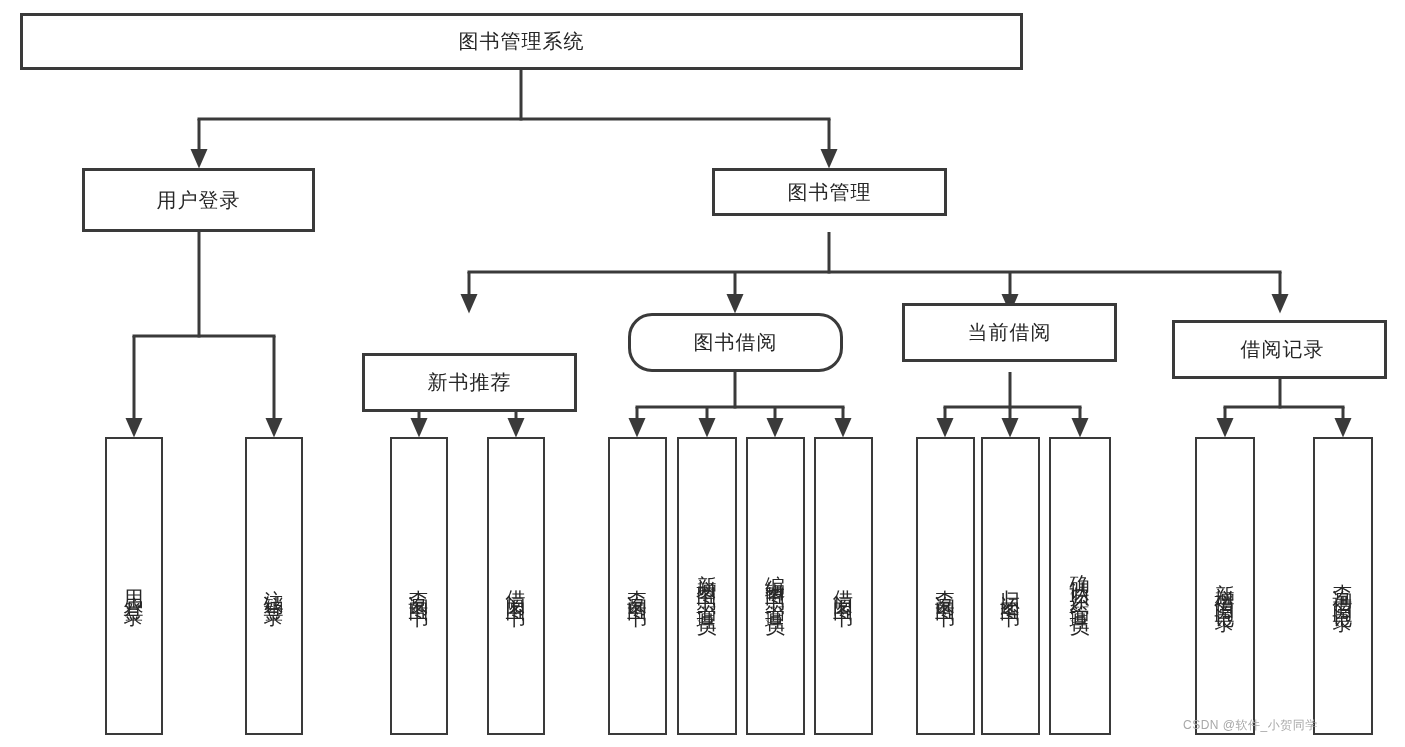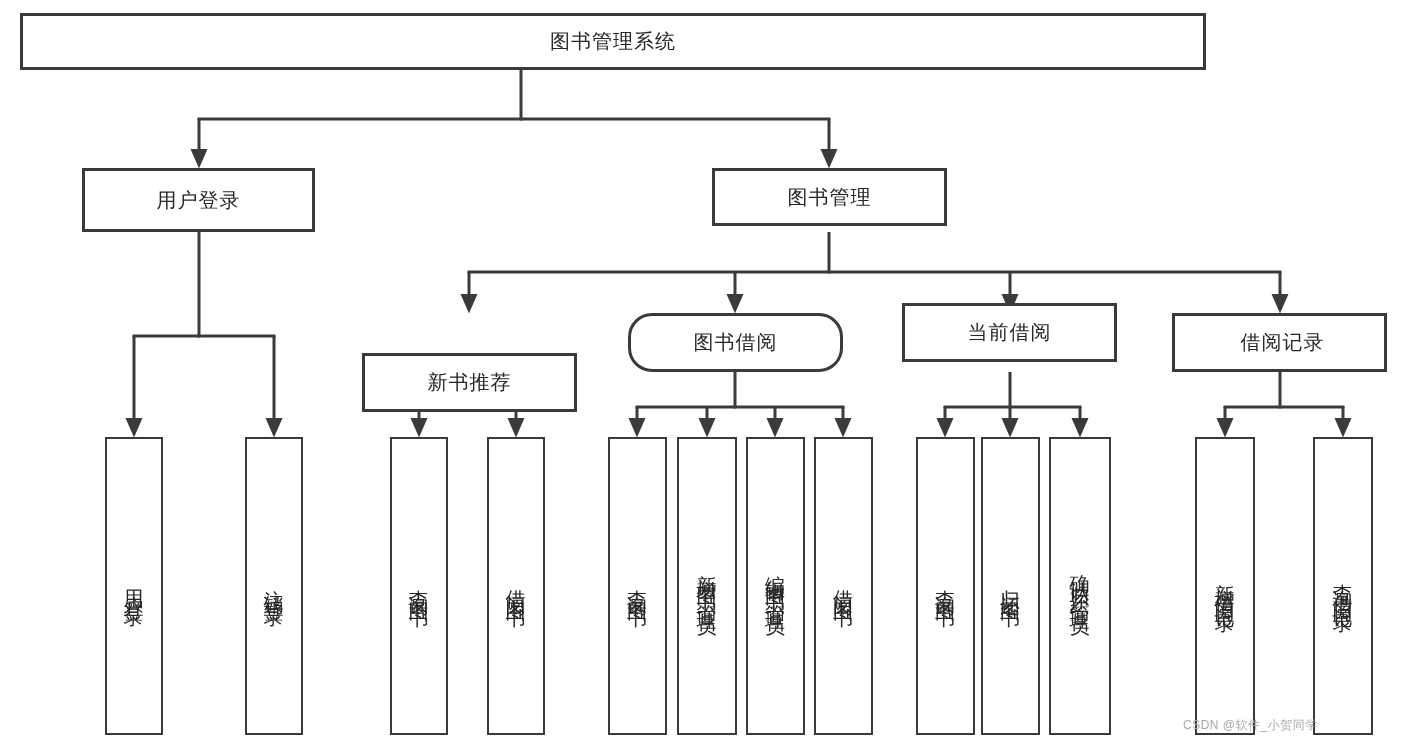--- a/index.html
+++ b/index.html
@@ -84,41 +84,41 @@
       <line x1="1010" y1="407" x2="1010" y2="421" stroke="#3a3a3a" stroke-width="3"></line>
       <polygon points="1001.5,418 1018.5,418 1010,437.5" fill="#3a3a3a"></polygon>
       <line x1="1080" y1="407" x2="1080" y2="421" stroke="#3a3a3a" stroke-width="3"></line>
       <polygon points="1071.5,418 1088.5,418 1080,437.5" fill="#3a3a3a"></polygon>
       <line x1="1225" y1="407" x2="1225" y2="421" stroke="#3a3a3a" stroke-width="3"></line>
       <polygon points="1216.5,418 1233.5,418 1225,437.5" fill="#3a3a3a"></polygon>
       <line x1="1343" y1="407" x2="1343" y2="421" stroke="#3a3a3a" stroke-width="3"></line>
       <polygon points="1334.5,418 1351.5,418 1343,437.5" fill="#3a3a3a"></polygon>
     </svg>
 
-  <div class="box" style="left:20px;top:13px;width:1186px;height:57px;">
+  <div class="box" style="left:20px;top:13px;width:1003px;height:57px;">
     <span>图书管理系统</span>
   </div>
 
   <div class="box" style="left:82px;top:168px;width:233px;height:64px;">
     <span>用户登录</span>
   </div>
-  <div class="box" style="left:712px;top:168px;width:235px;height:58px;">
+  <div class="box" style="left:712px;top:168px;width:235px;height:48px;">
     <span>图书管理</span>
   </div>
 
   <div class="box" style="left:362px;top:313px;width:215px;height:59px;margin-top:40px;">
     <span>新书推荐</span>
   </div>
   <div class="box" style="left:628px;top:313px;width:215px;height:59px;border-radius:24px;">
     <span>图书借阅</span>
   </div>
   <div class="box" style="left:902px;top:303px;width:215px;height:59px;">
     <span>当前借阅</span>
   </div>
-  <div class="box" style="left:1172px;top:313px;width:215px;height:59px;padding-left:6px;">
+  <div class="box" style="left:1172px;top:320px;width:215px;height:59px;padding-left:6px;">
     <span>借阅记录</span>
   </div>
 
   <div class="box leaf" style="left:105px;top:437px;width:58px;height:298px;">
     <span class="vtext">用户登录</span>
   </div>
   <div class="box leaf" style="left:245px;top:437px;width:58px;height:298px;">
     <span class="vtext">注销登录</span>
   </div>
 

